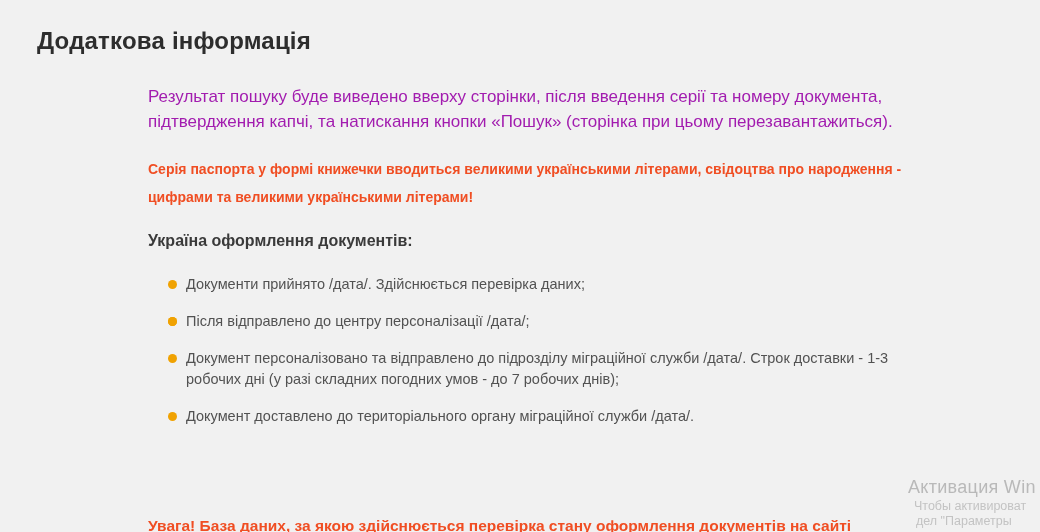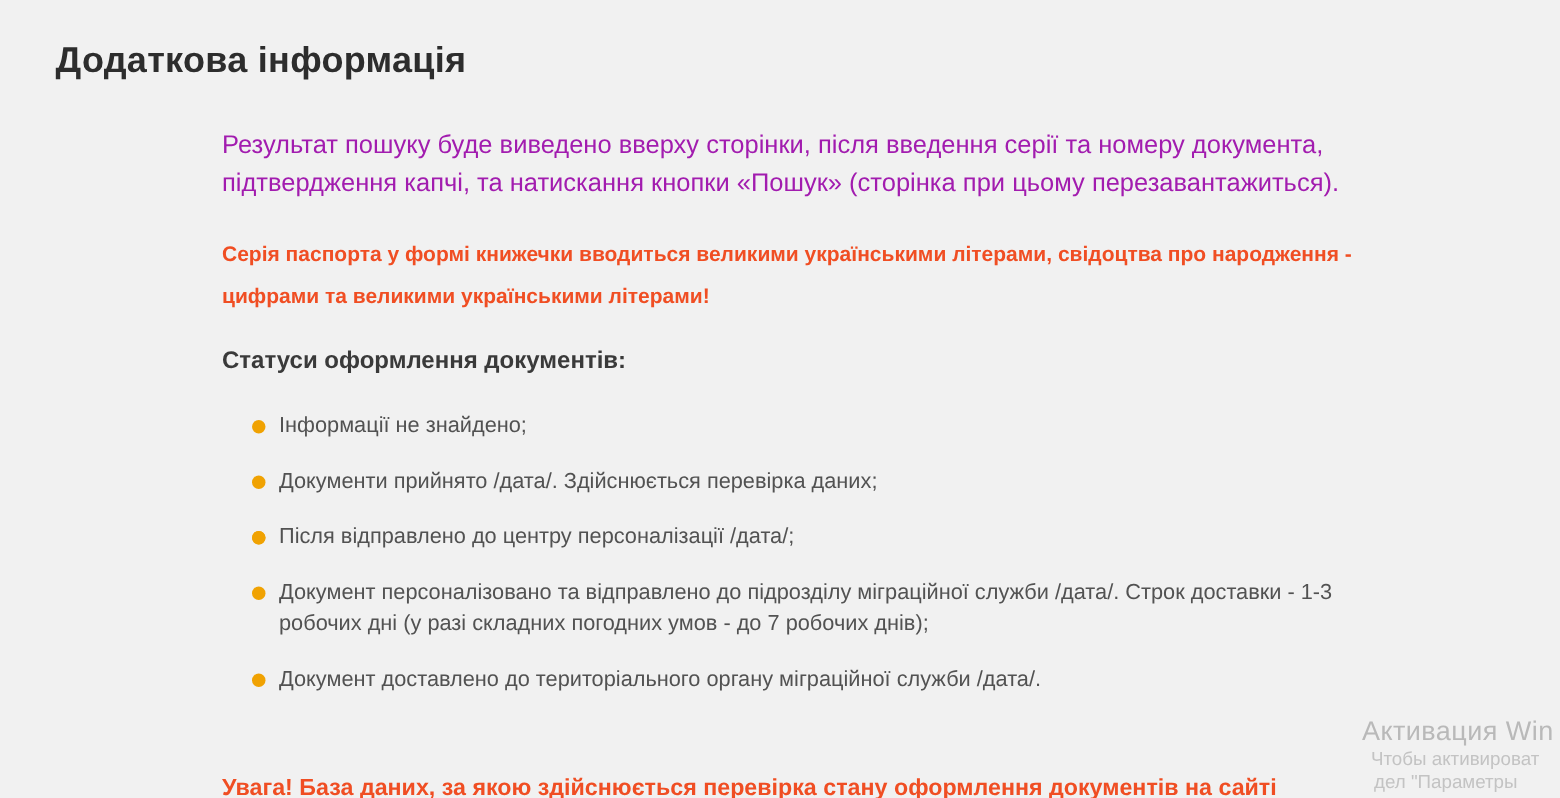--- a/index.html
+++ b/index.html
@@ -87,26 +87,22 @@
   .wm3 { left: 916px; top: 514px; font-size: 12.5px; color: #c3c3c3; }
 </style>
 </head>
 <body>
 
 <h1 class="page-title">Додаткова інформація</h1>
 
 <div class="content">
   <p class="intro">Результат пошуку буде виведено вверху сторінки, після введення серії та номеру документа, підтвердження капчі, та натискання кнопки «Пошук» (сторінка при цьому перезавантажиться).</p>
   <p class="warning">Серія паспорта у формі книжечки вводиться великими українськими літерами, свідоцтва про народження - цифрами та великими українськими літерами!</p>
-  <h2 class="statuses-heading">Статуси оформлення документів:</h2>
+  <h2 class="statuses-heading">Україна оформлення документів:</h2>
   <ul class="status-list">
-    <li>
-      <span class="bullet"></span>
-      <span>Інформації не знайдено;</span>
-    </li>
     <li>
       <span class="bullet"></span>
       <span>Документи прийнято /дата/. Здійснюється перевірка даних;</span>
     </li>
     <li>
       <span class="bullet"></span>
     </li>
     <li>
       <span class="bullet"></span>
       <span>Після відправлено до центру персоналізації /дата/;</span>

